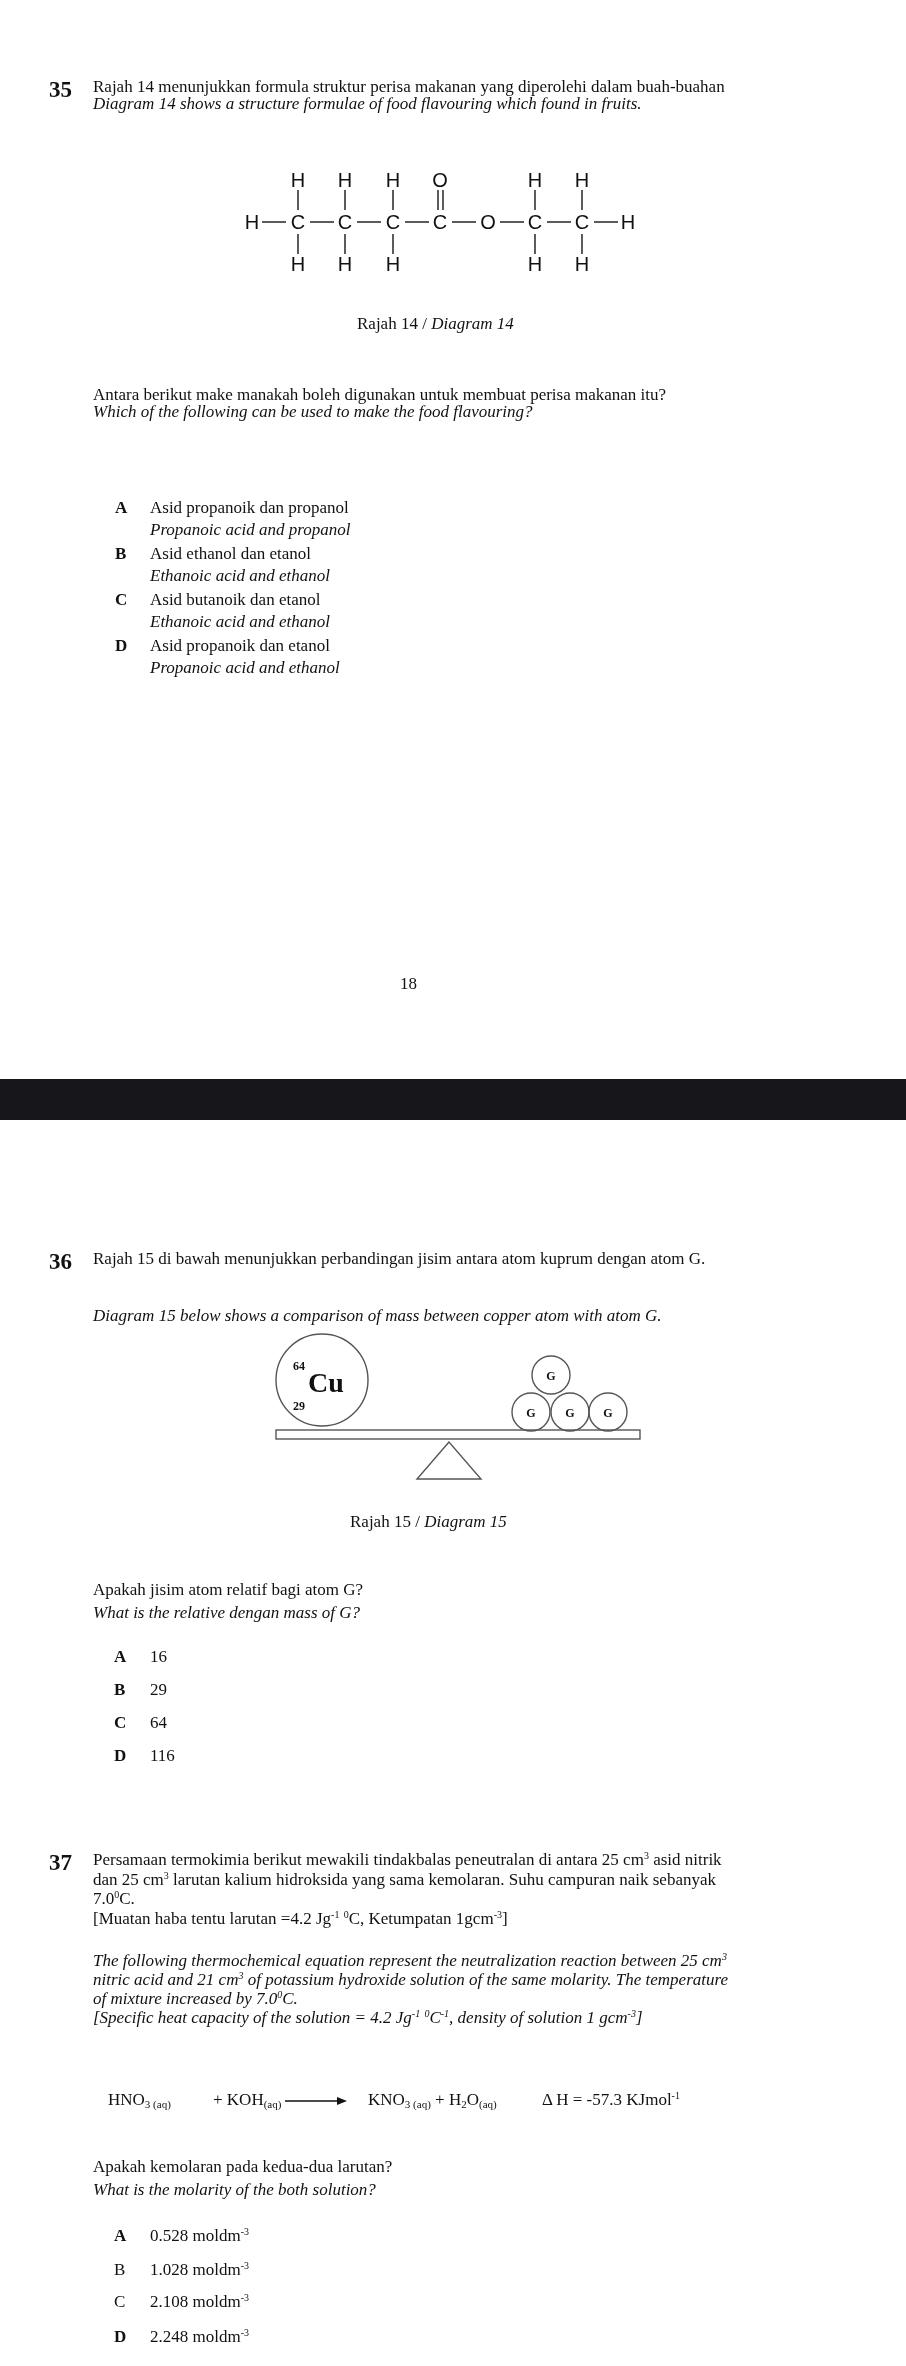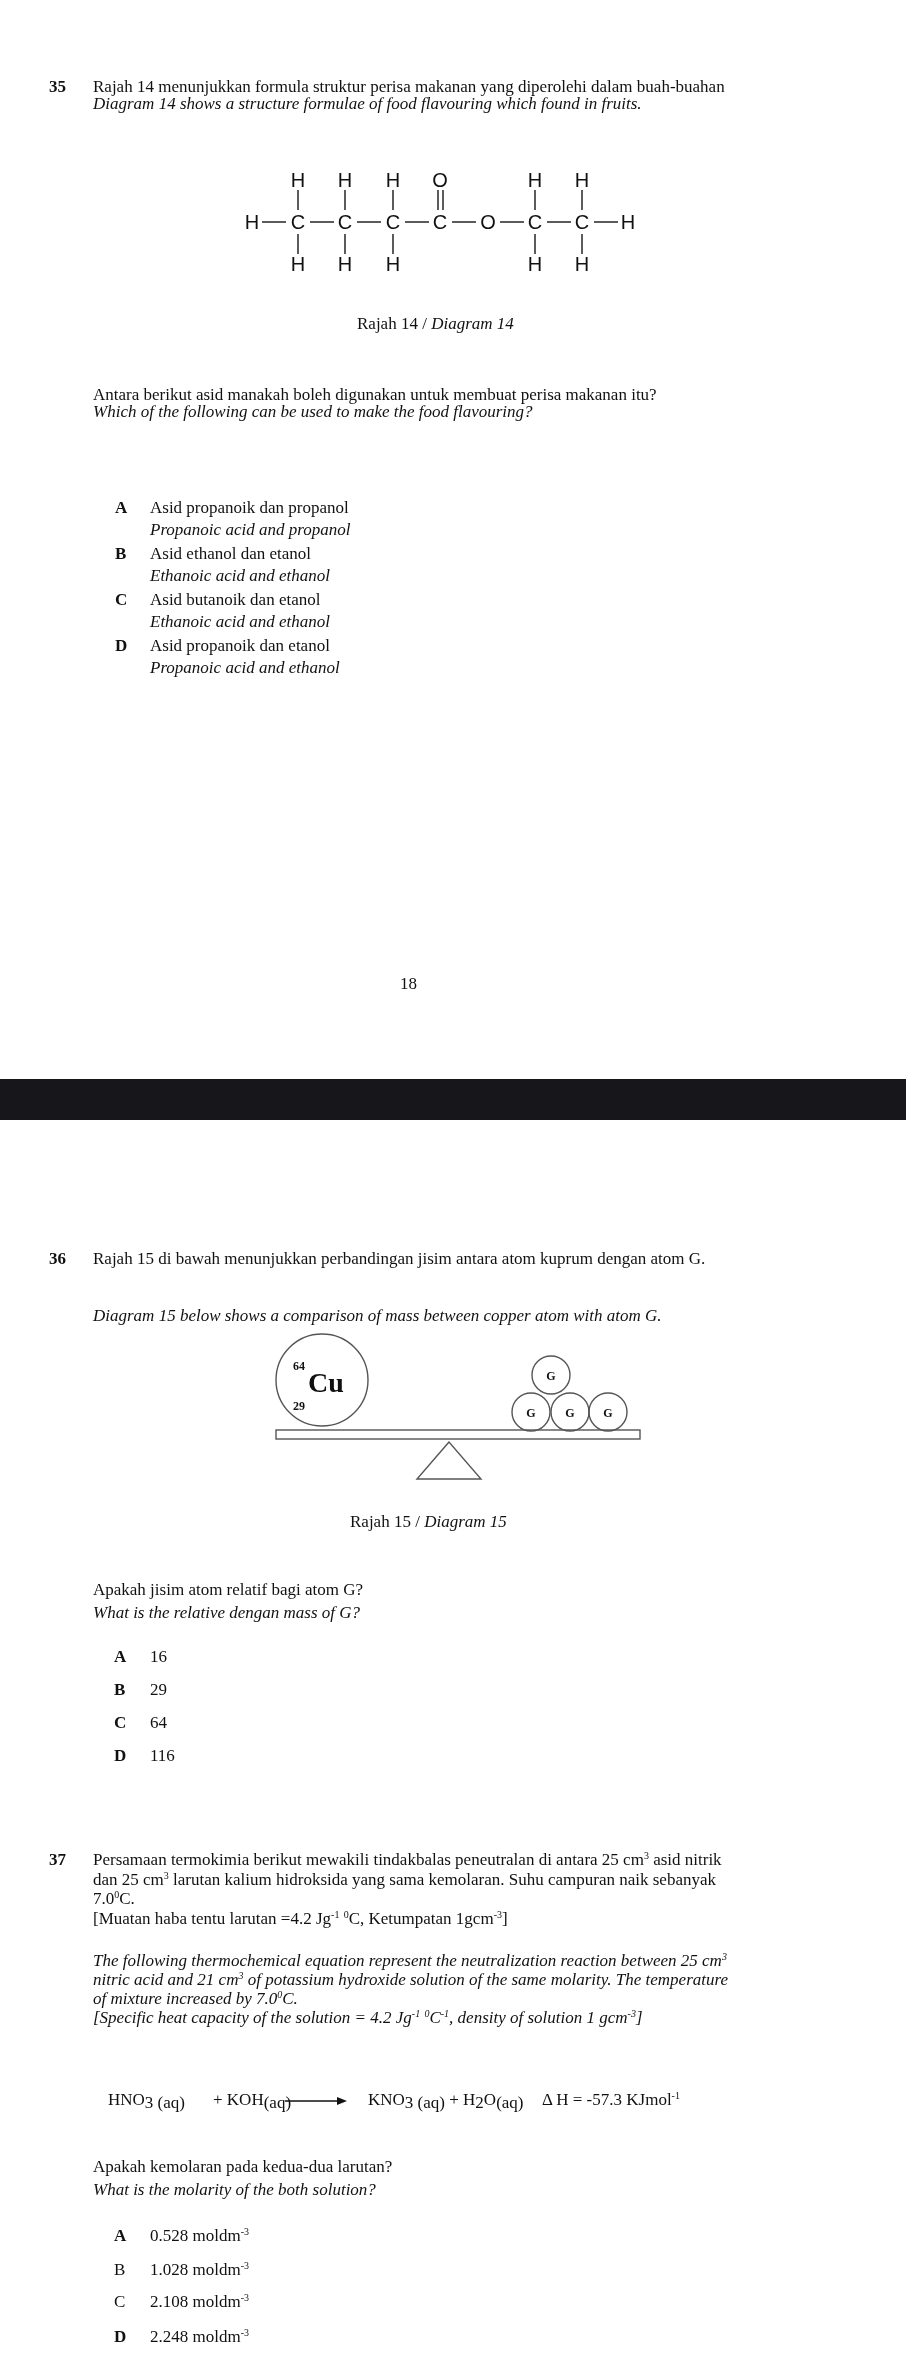--- a/index.html
+++ b/index.html
@@ -1,27 +1,27 @@
 <!DOCTYPE html>
 <html><head>
 <meta charset="utf-8">
 <style>
   html, body { margin: 0; padding: 0; background: #ffffff; }
   body { width: 906px; height: 2366px; position: relative; overflow: hidden;
          font-family: "Liberation Serif", "DejaVu Serif", serif; color: #111; }
   .abs { position: absolute; white-space: nowrap; }
-  .qnum { font-weight: bold; font-size: 17px; }
+  .qnum { font-weight: bold; font-size: 23px; }
   .line { font-size: 17px; line-height: 20px; }
   .it { font-style: italic; }
   .opt-letter { position: absolute; font-size: 17px; }
   .bold { font-weight: bold; }
   .cap { font-size: 17px; }
   .band { position: absolute; left: 0; width: 906px; top: 1079px; height: 41px; background: #17171b; }
   sup { font-size: 10px; vertical-align: 6px; line-height: 0; }
-  sub { font-size: 17px; vertical-align: -3px; line-height: 0; font-family: Liberation Serif, serif; }
+  sub { font-size: 11px; vertical-align: -3px; line-height: 0; font-family: Liberation Serif, serif; }
   .mol { position: absolute; left: 230px; top: 160px; }
   .mol text { font-family: "Liberation Sans", "DejaVu Sans", sans-serif; font-size: 20px; fill: #111; }
   .eq { font-size: 17px; }
   svg { overflow: visible; }
 </style>
 </head>
 <body>
 
 <div class="abs qnum" style="left:49px; top:77px;">35</div>
 <div class="abs line" style="left:93px; top:77px;">Rajah 14 menunjukkan formula struktur perisa makanan yang diperolehi dalam buah-buahan</div>
@@ -77,21 +77,21 @@
       <text x="115" y="111">H</text>
       <text x="163" y="111">H</text>
       <text x="305" y="111">H</text>
       <text x="352" y="111">H</text>
     </g>
   </svg>
 </div>
 
 <div class="abs cap" style="left:357px; top:314px;"><span>Rajah 14</span><span> / </span><span class="it">Diagram 14</span></div>
 
-<div class="abs line" style="left:93px; top:385px;">Antara berikut asid manakah boleh digunakan untuk membuat perisa makanan itu?</div>
+<div class="abs line" style="left:93px; top:385px;">Antara berikut make manakah boleh digunakan untuk membuat perisa makanan itu?</div>
 <div class="abs line it" style="left:93px; top:402px;">Which of the following can be used to make the food flavouring?</div>
 
 <div>
   <div>
     <span class="opt-letter bold" style="left:115px; top:498px;">A</span>
     <span class="abs line" style="left:150px; top:498px;">Asid propanoik dan propanol</span>
     <span class="abs line it" style="left:150px; top:520px;">Propanoic acid and propanol</span>
   </div>
   <div>
     <span class="opt-letter bold" style="left:115px; top:544px;">B</span>

